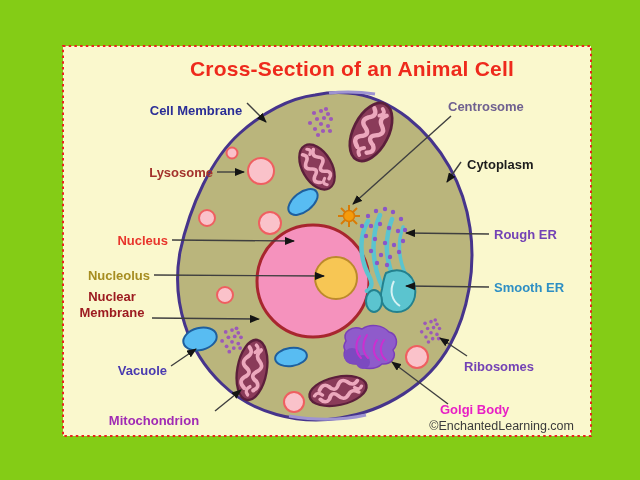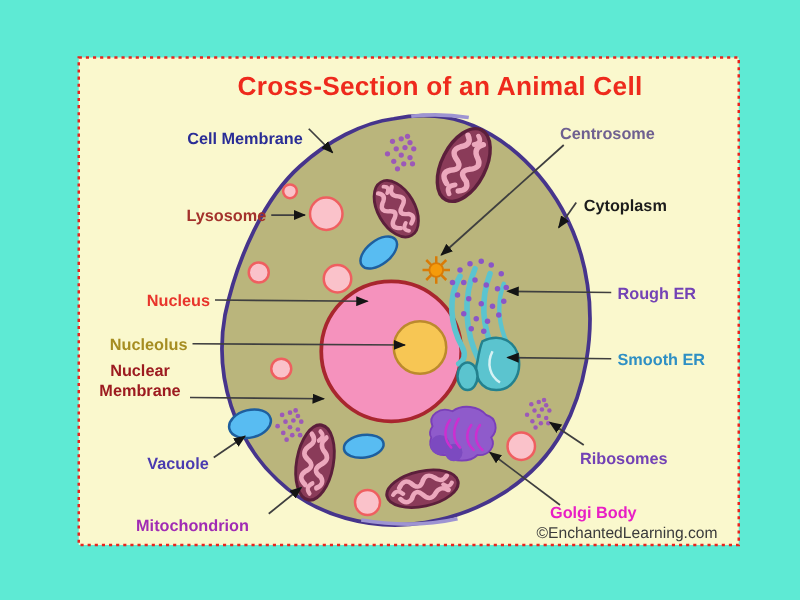--- a/index.html
+++ b/index.html
@@ -1,16 +1,16 @@
 <!DOCTYPE html>
 <html><head>
 <meta charset="utf-8">
 <style>
   html,body{margin:0;padding:0;background:#FFFFFF;}
-  .stage{position:relative;width:640px;height:480px;background:#5eead4;overflow:hidden;}
+  .stage{position:relative;width:640px;height:480px;background:#84cc16;overflow:hidden;}
   svg{display:block;}
   text{font-family:"Liberation Sans","DejaVu Sans",sans-serif;}
   .lbl{font-size:13px;font-weight:bold;}
   .title{font-size:21px;font-weight:bold;letter-spacing:.2px;}
   .copy{font-size:12.5px;font-weight:normal;}
 </style>
 </head>
 <body>
 
 <div class="stage">

